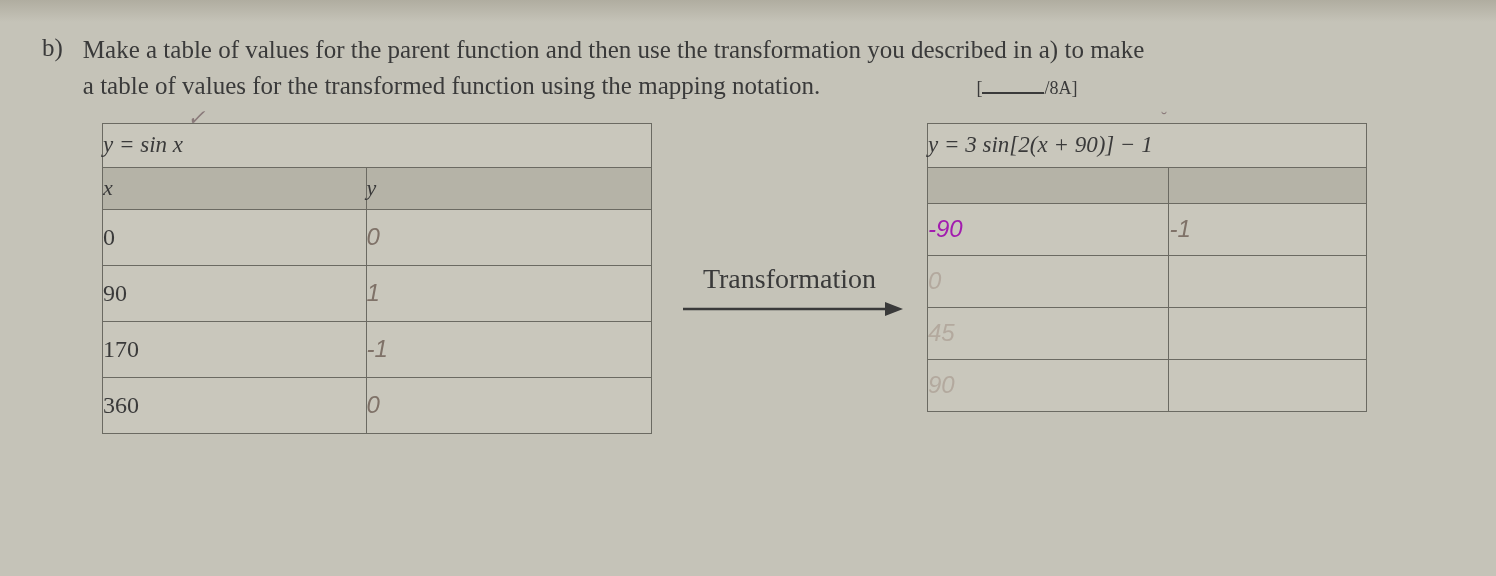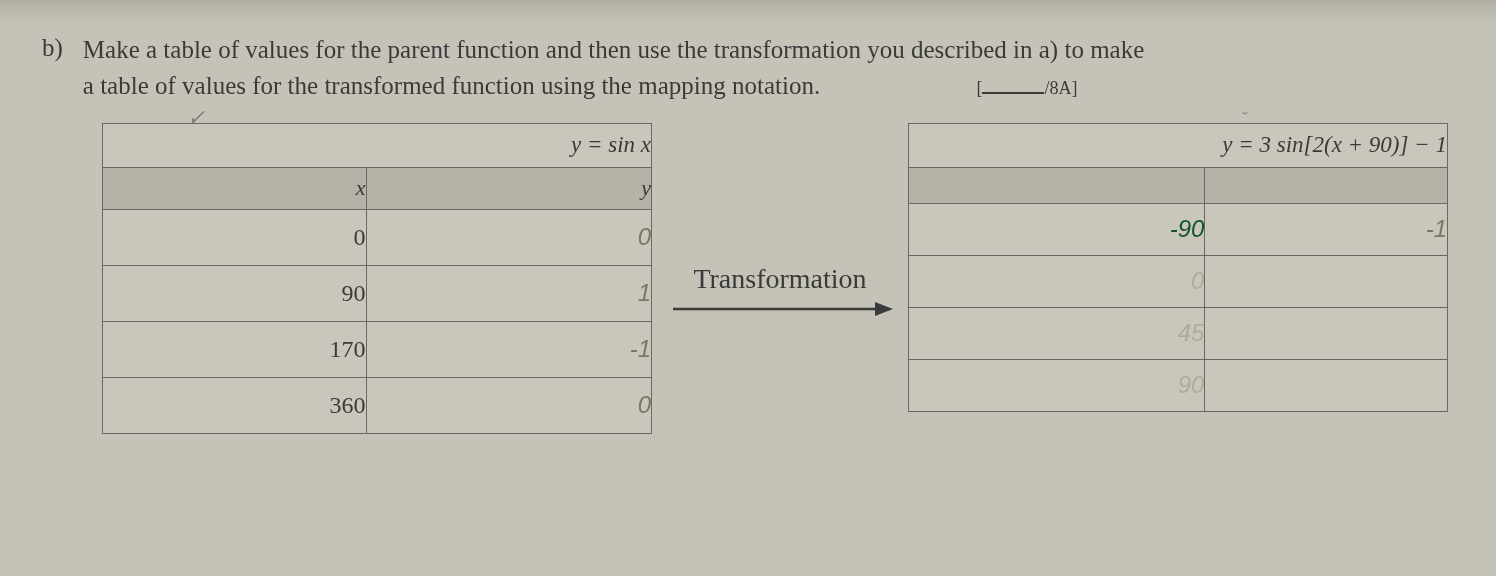--- a/index.html
+++ b/index.html
@@ -61,23 +61,22 @@
       font-size: 22px;
       color: #8a7a7a;
       font-style: italic;
     }
     table {
       border-collapse: collapse;
       background: #c9c7bc;
     }
     td, th {
       border: 1.5px solid #6b6a62;
-      text-align: right;
+      text-align: left;
       vertical-align: middle;
-      padding-left: 8px;
     }
     .table-left { width: 550px; }
     .table-left .title-row td {
       height: 44px;
       font-size: 23px;
       font-style: italic;
     }
     .table-left .header-row td {
       height: 42px;
       font-size: 22px;
@@ -100,37 +99,37 @@
       width: 275px;
       text-align: center;
       padding-top: 140px;
     }
     .arrow-label {
       font-size: 28px;
       font-weight: 500;
       margin-bottom: 2px;
     }
     .arrow-svg { display: inline-block; }
-    .table-right { width: 540px; }
+    .table-right { width: 440px; }
     .table-right .title-row td {
       height: 44px;
       font-size: 23px;
       font-style: italic;
     }
     .table-right .header-row td {
       height: 36px;
       background: #b5b3a7;
     }
     .table-right .data-row td {
       height: 52px;
       font-size: 24px;
     }
     .table-right .col-x { width: 55%; }
     .table-right .col-y { width: 45%; }
-    .faint { color: #14532d; }
+    .faint { color: #a21caf; }
     .faint2 { color: #b3a99e; }
     .accent-mark {
       position: absolute;
       top: -14px;
       right: 200px;
       font-size: 18px;
       color: #8a7a7a;
     }
   </style>
 </head>

